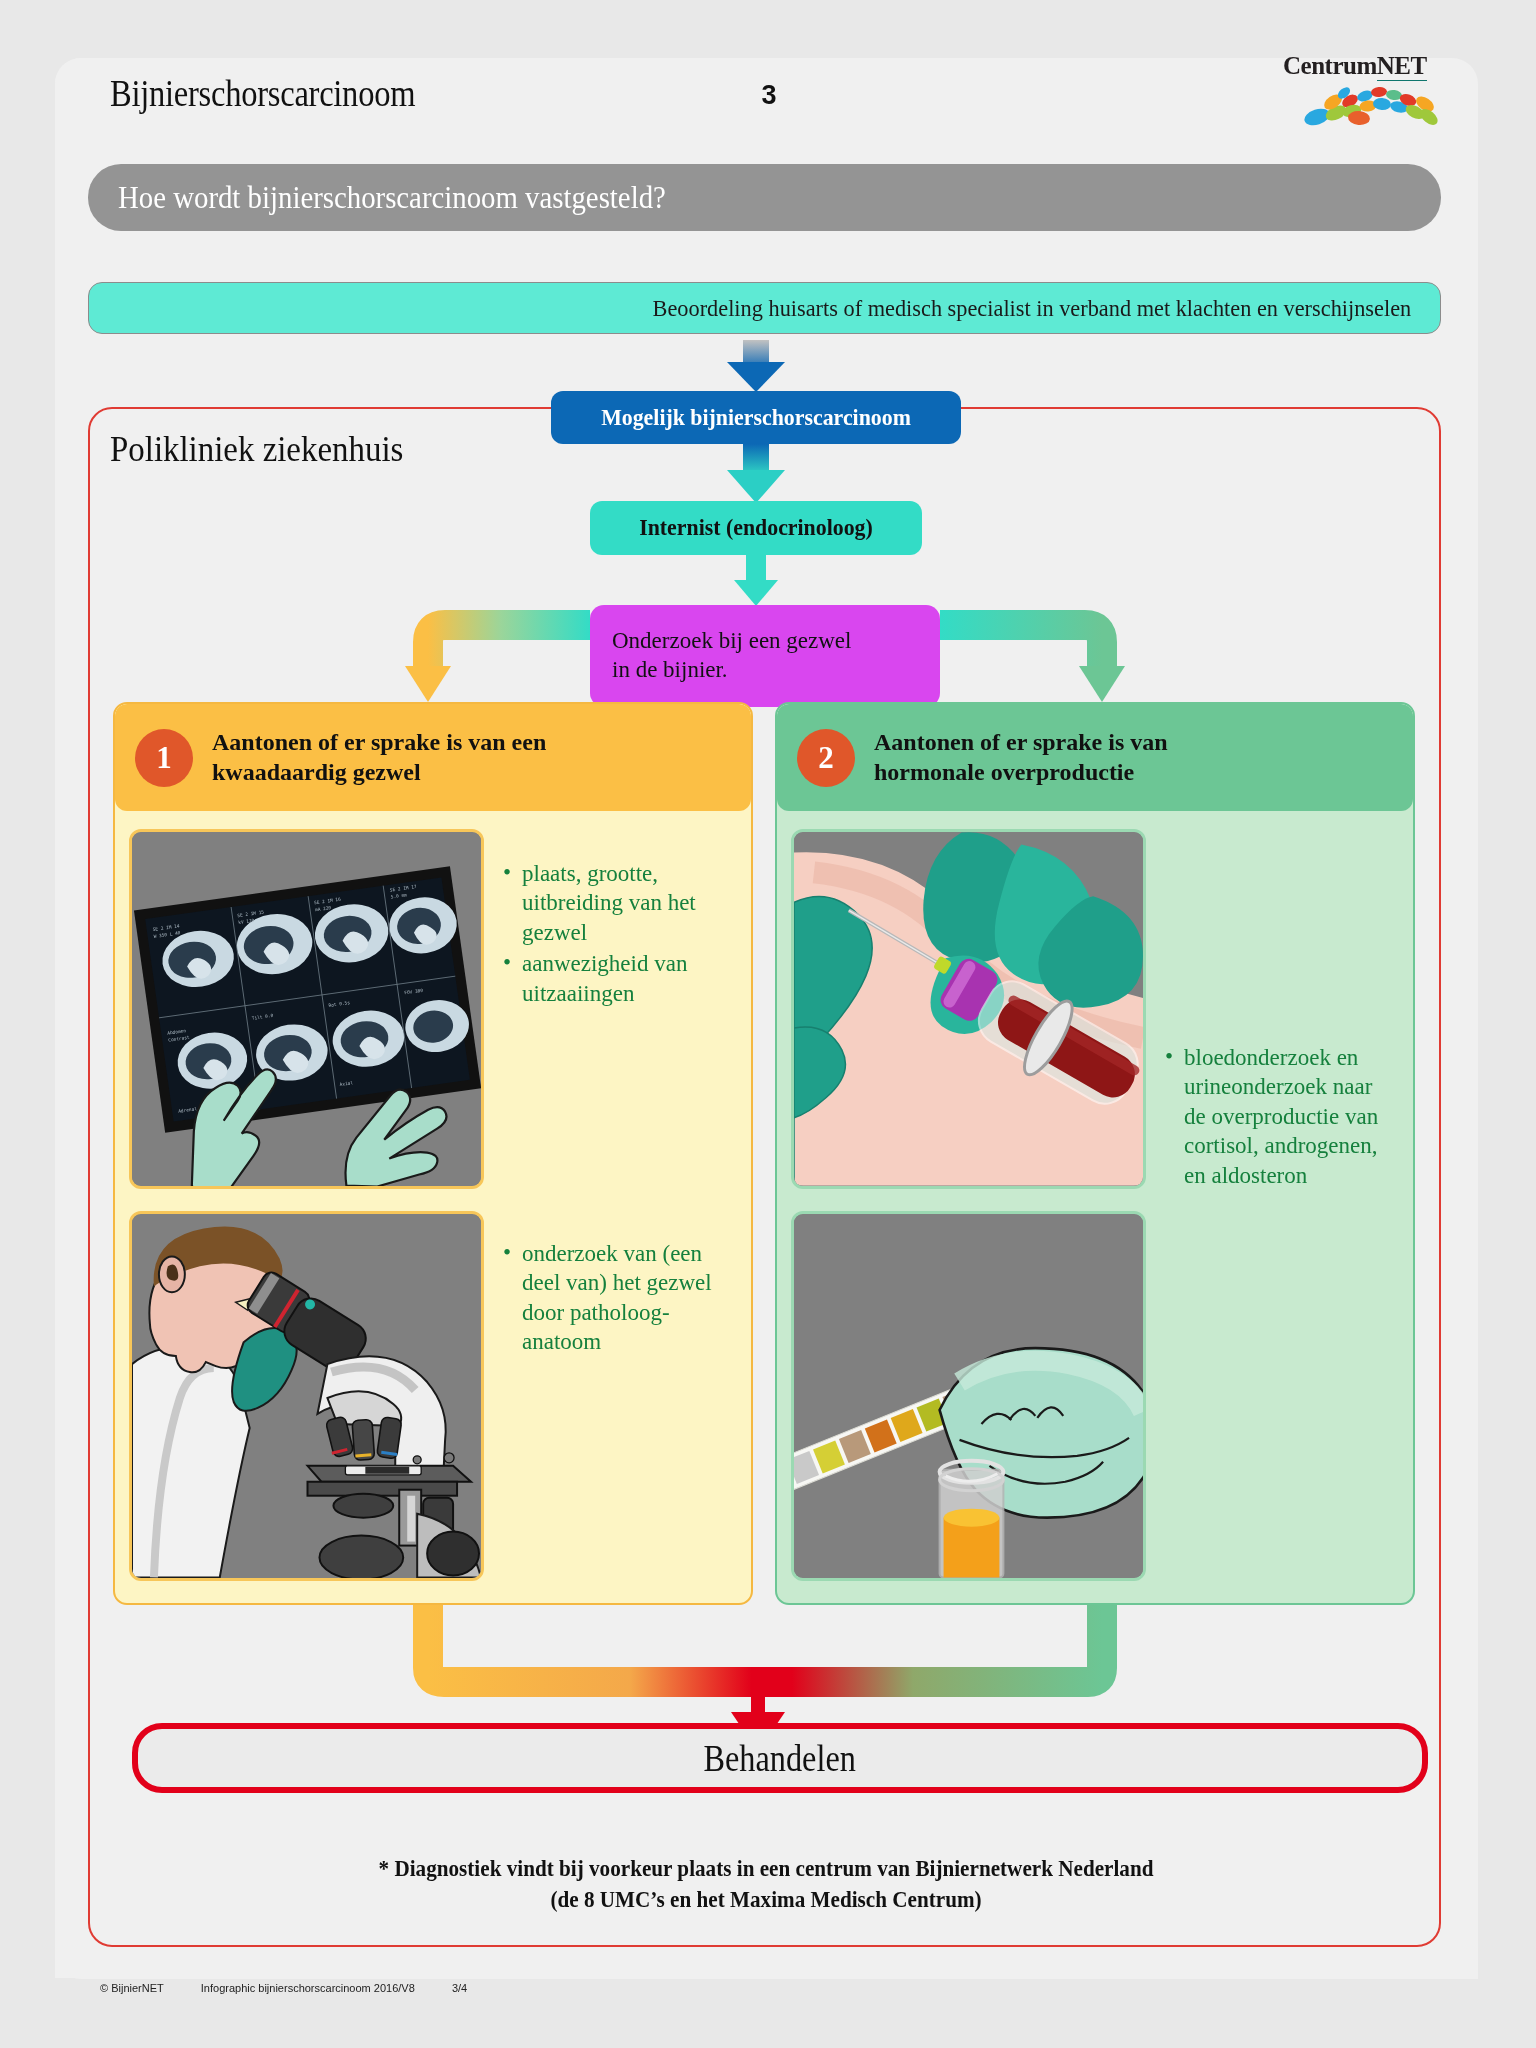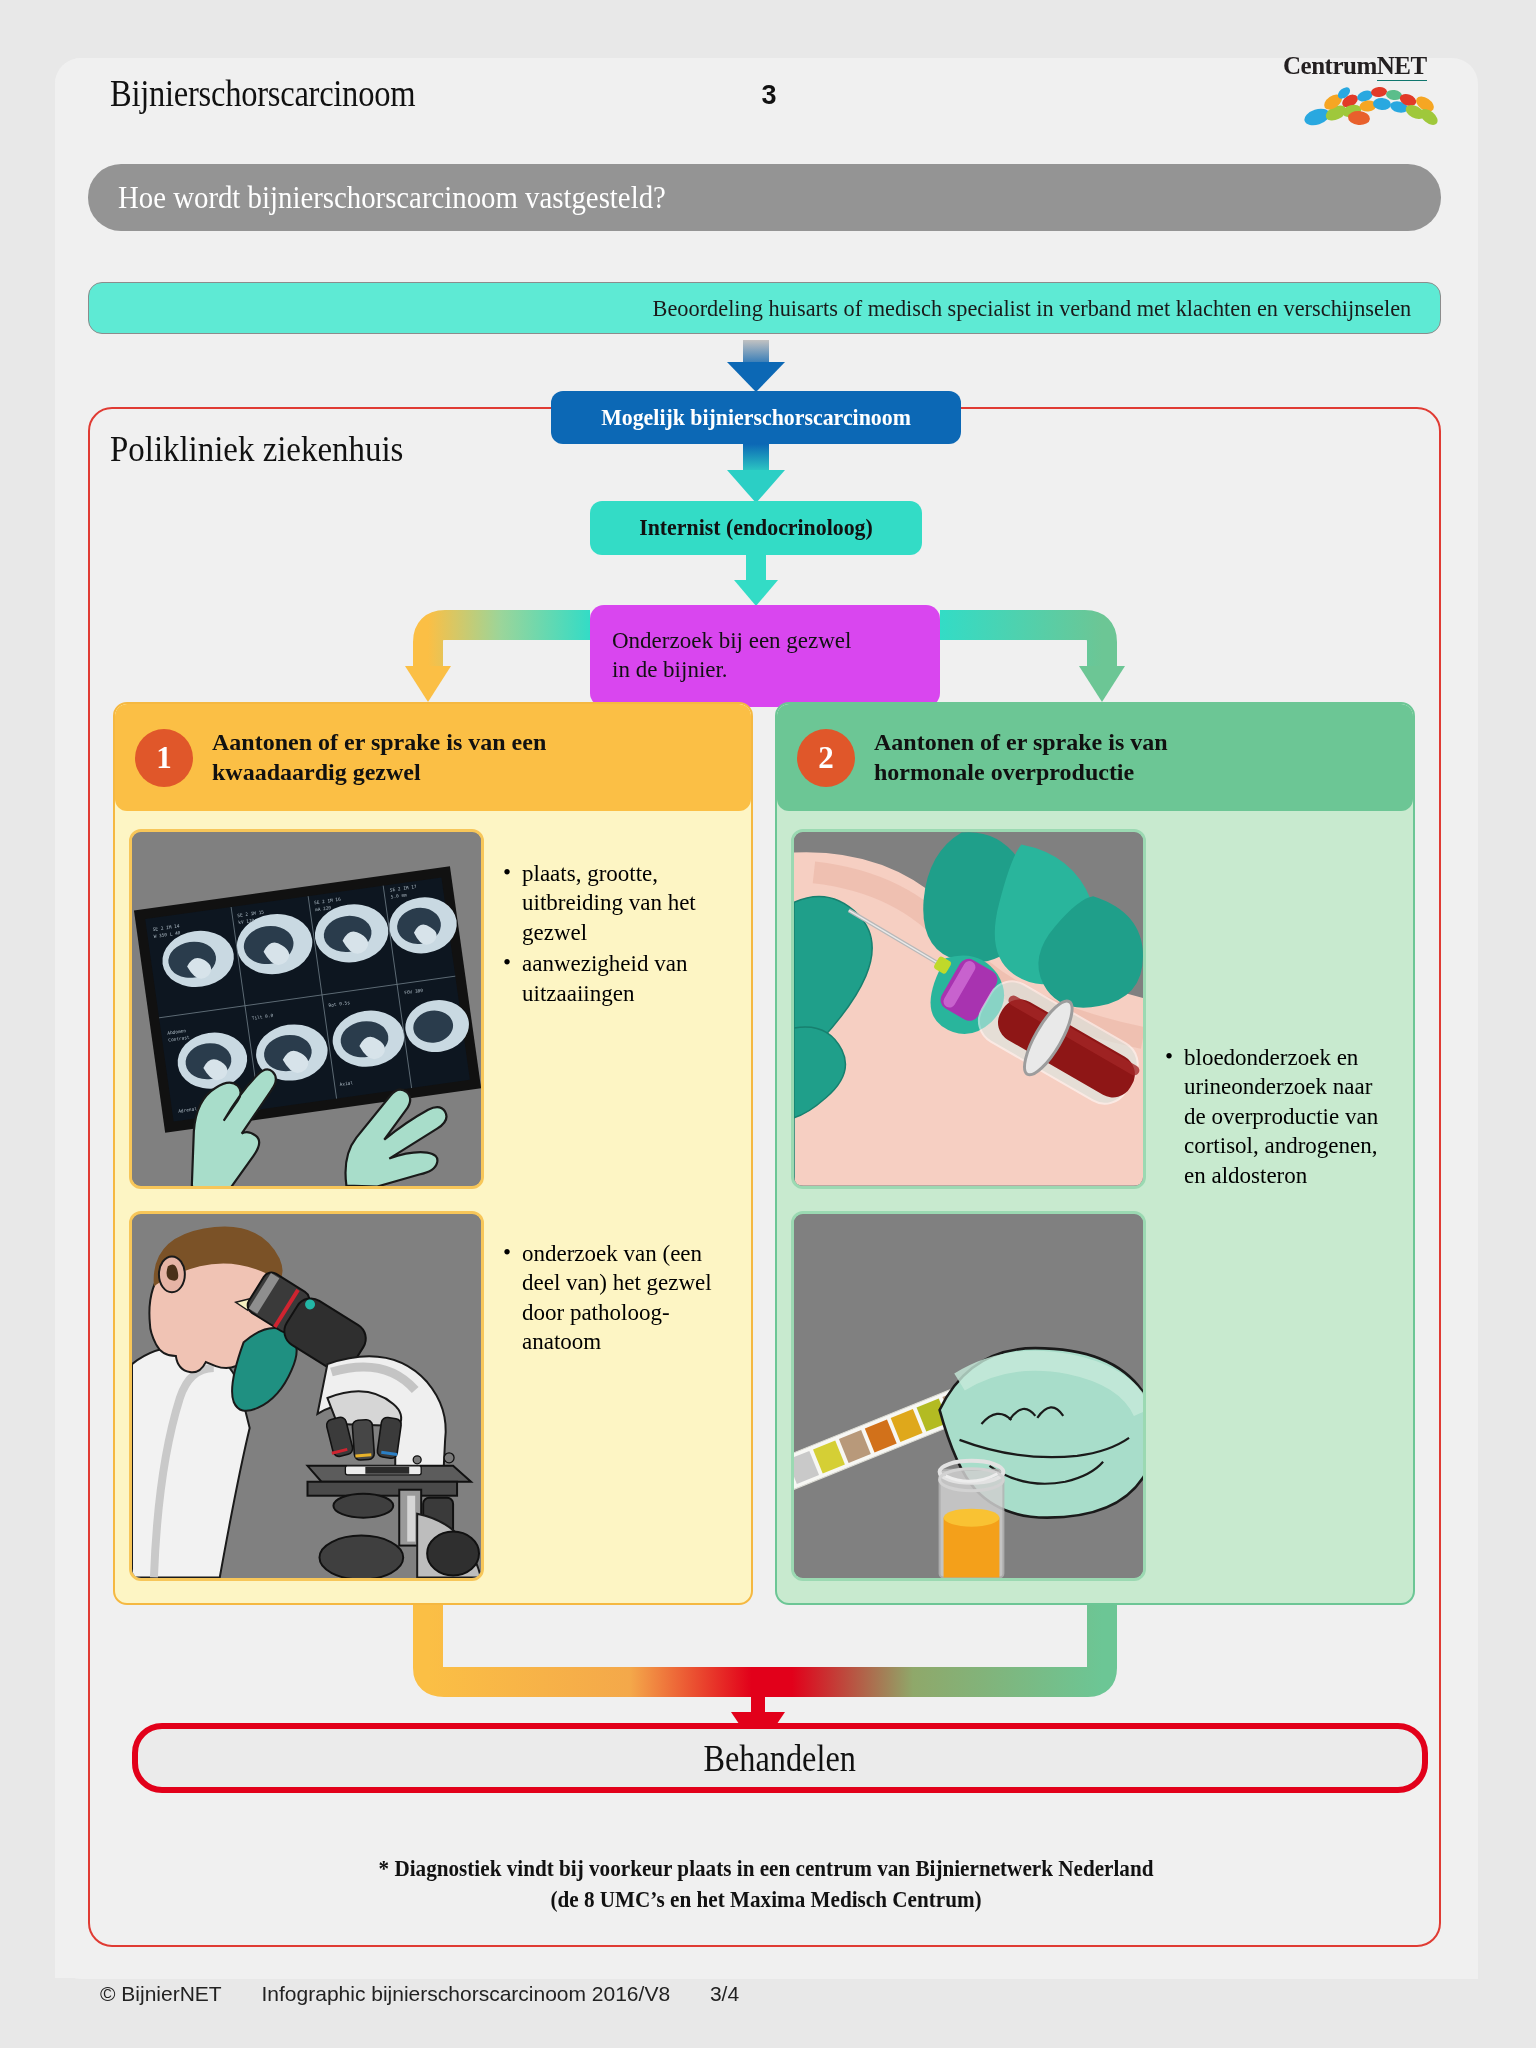--- a/index.html
+++ b/index.html
@@ -149,21 +149,21 @@
     position:absolute; border-radius:12px; overflow:hidden; background:#808080;
   }
   .panel1 .pic{ border:3px solid #f7c659; }
   .panel2 .pic{ border:3px solid #9bd9b2; }
   .pic1a{ left:14px; top:18px; width:355px; height:360px; }
   .pic1b{ left:14px; top:400px; width:355px; height:370px; }
   .pic2a{ left:14px; top:18px; width:355px; height:360px; }
   .pic2b{ left:14px; top:400px; width:355px; height:370px; }
 
   .bullets{
-    position:absolute; font-size:23px; color:#000000; line-height:1.28;
+    position:absolute; font-size:23px; color:#15803d; line-height:1.28;
   }
   .bullets li{ list-style:none; position:relative; padding-left:19px; margin-bottom:2px; }
   .bullets li:before{ content:"•"; position:absolute; left:0; top:-1px; }
   .b1a{ left:388px; top:48px; width:240px; }
   .b1b{ left:388px; top:428px; width:240px; }
   .b2a{ left:388px; top:232px; width:232px; }
 
   
   .behandel{
     position:absolute; left:132px; top:1723px; width:1296px; height:70px;
@@ -181,21 +181,21 @@
   .footnote div{ transform:scaleX(0.92); }
 
   
   .footer{
     position:absolute; left:0; bottom:26px; width:1536px; height:40px;
     background:#e8e8e8;
   }
   .footer-inner{
     position:absolute; left:100px; top:0;
     font-family:"Liberation Sans", sans-serif;
-    font-size:21px; color:#222; white-space:nowrap;
+    font-size:11px; color:#222; white-space:nowrap;
   }
   .footer-inner span{ margin-right:34px; }
 
   svg{ display:block; }
 </style>
 </head>
 <body>
 
 <div class="page-card"></div>
 <div class="header-row"></div>

